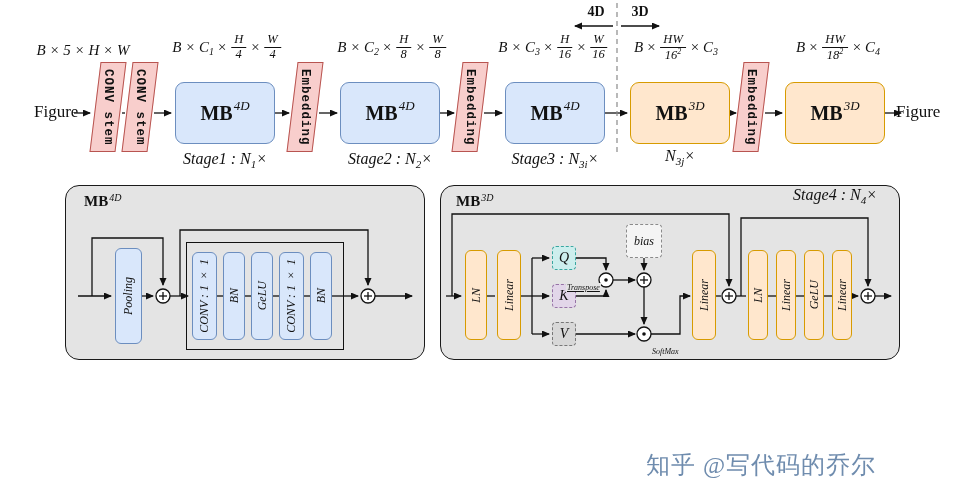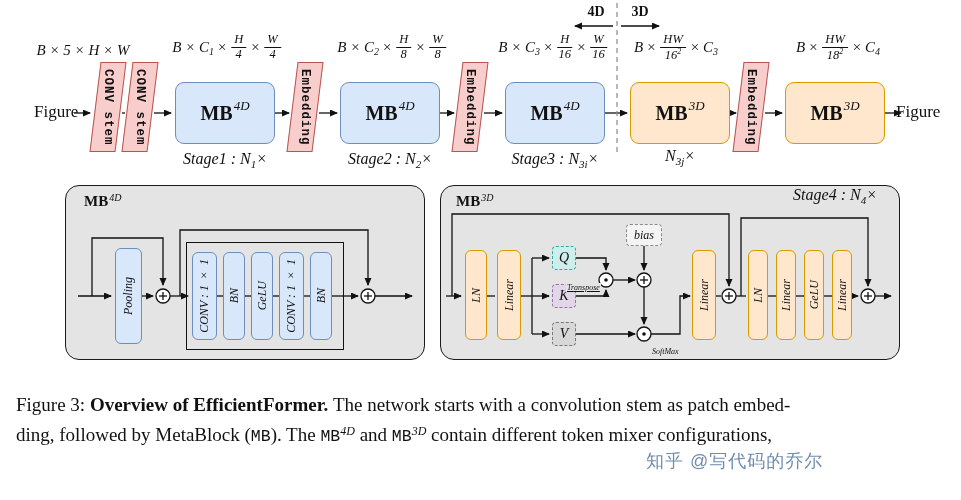--- a/index.html
+++ b/index.html
@@ -56,23 +56,23 @@
            border-radius:4px;background:#f4f4f4;font-style:italic;font-size:12px;}
   .tinylabel{position:absolute;z-index:3;font-style:italic;font-size:8px;background:var(--panel-fill);
              padding:0 1px;white-space:nowrap;}
 
   .caption{position:absolute;left:16px;z-index:2;font-size:19px;white-space:nowrap;}
   .caption b{font-weight:bold;}
   .caption .tt{font-family:"Liberation Mono",monospace;font-size:16.5px;}
   .caption .csup{font-style:italic;font-size:12px;position:relative;top:-6px;}
   .caption .ital{font-style:italic;}
 
-  .watermark{position:absolute;z-index:4;font-size:18px;letter-spacing:1px;
+  .watermark{position:absolute;z-index:4;font-size:24px;letter-spacing:1px;
              color:var(--watermark-color);opacity:0.72;background:rgba(255,255,255,0.45);
-             font-family:Liberation Sans, sans-serif;padding:1px 4px;text-align:right;}
+             font-family:Liberation Serif, serif;padding:1px 4px;text-align:right;}
 </style>
 </head>
 <body>
 
 <div class="canvas">
 
   <div class="panel" style="left:65px;top:185px;width:360px;height:175px;"></div>
   <div class="panel" style="left:440px;top:185px;width:460px;height:175px;"></div>
 
   <svg class="wires" width="961" height="500" viewBox="0 0 961 500">
@@ -330,42 +330,36 @@
   <div class="comp qkv" style="left:552px;top:246px;width:24px;height:24px;background:var(--q-fill);border-color:var(--q-stroke);">
     <span>Q</span>
   </div>
   <div class="comp qkv" style="left:552px;top:284px;width:24px;height:24px;background:var(--k-fill);border-color:var(--k-stroke);">
     <span>K</span>
   </div>
   <div class="comp qkv" style="left:552px;top:322px;width:24px;height:24px;background:var(--v-fill);border-color:var(--v-stroke);">
     <span>V</span>
   </div>
   <div class="tinylabel" style="left:566px;top:283px;text-decoration:underline;">Transpose</div>
-  <div class="comp biasbox" style="left:626px;top:224px;width:36px;height:22px;">
+  <div class="comp biasbox" style="left:626px;top:224px;width:36px;height:34px;">
     <span>bias</span>
   </div>
   <div class="tinylabel" style="left:651px;top:299px;margin-top:48px;">SoftMax</div>
   <div class="comp vrect orange" style="left:692px;top:250px;width:24px;height:90px;">
     <span class="vit">Linear</span>
   </div>
   <div class="comp vrect orange" style="left:748px;top:250px;width:20px;height:90px;">
     <span class="vit">LN</span>
   </div>
   <div class="comp vrect orange" style="left:776px;top:250px;width:20px;height:90px;">
     <span class="vit">Linear</span>
   </div>
   <div class="comp vrect orange" style="left:804px;top:250px;width:20px;height:90px;">
     <span class="vit">GeLU</span>
   </div>
   <div class="comp vrect orange" style="left:832px;top:250px;width:20px;height:90px;">
     <span class="vit">Linear</span>
   </div>
 
-  <div class="caption" style="top:394px;">
-    <span>Figure 3: </span><b>Overview of EfficientFormer. </b><span>The network starts with a convolution stem as patch embed-</span>
-  </div>
-  <div class="caption" style="top:424px;">
-    <span>ding, followed by MetaBlock (</span><span class="tt">MB</span><span>). The </span><span class="tt">MB</span><span class="csup">4D</span><span> and </span><span class="tt">MB</span><span class="csup">3D</span><span> contain different token mixer configurations,</span>
-  </div>
 
   <div class="watermark" style="left:642px;top:448px;">知乎 @写代码的乔尔</div>
 
 </div>
 
 </body></html>

